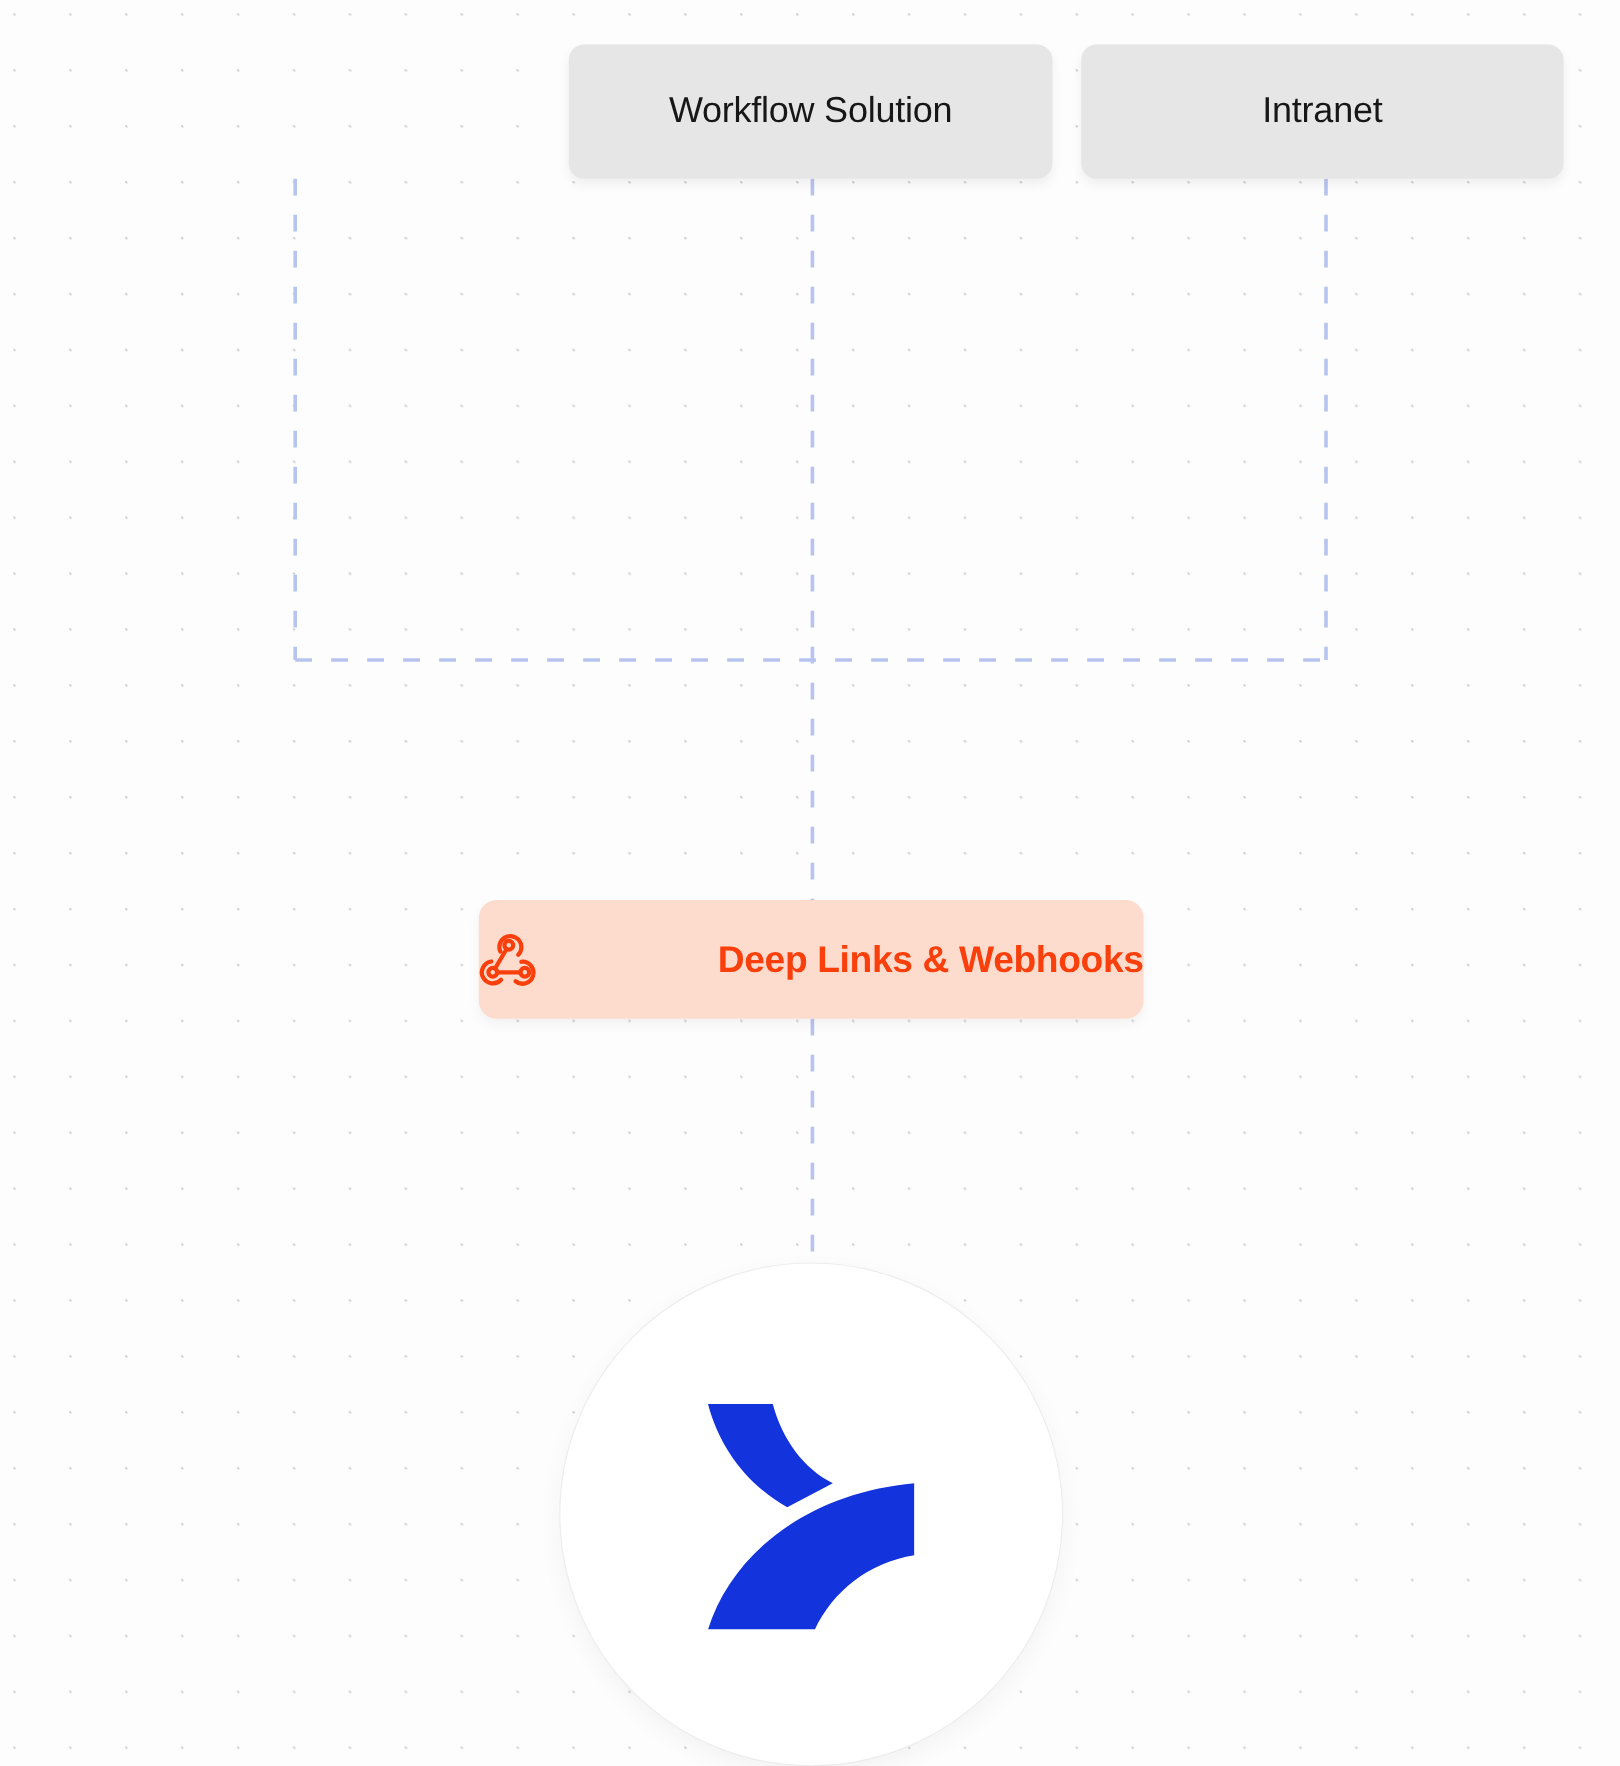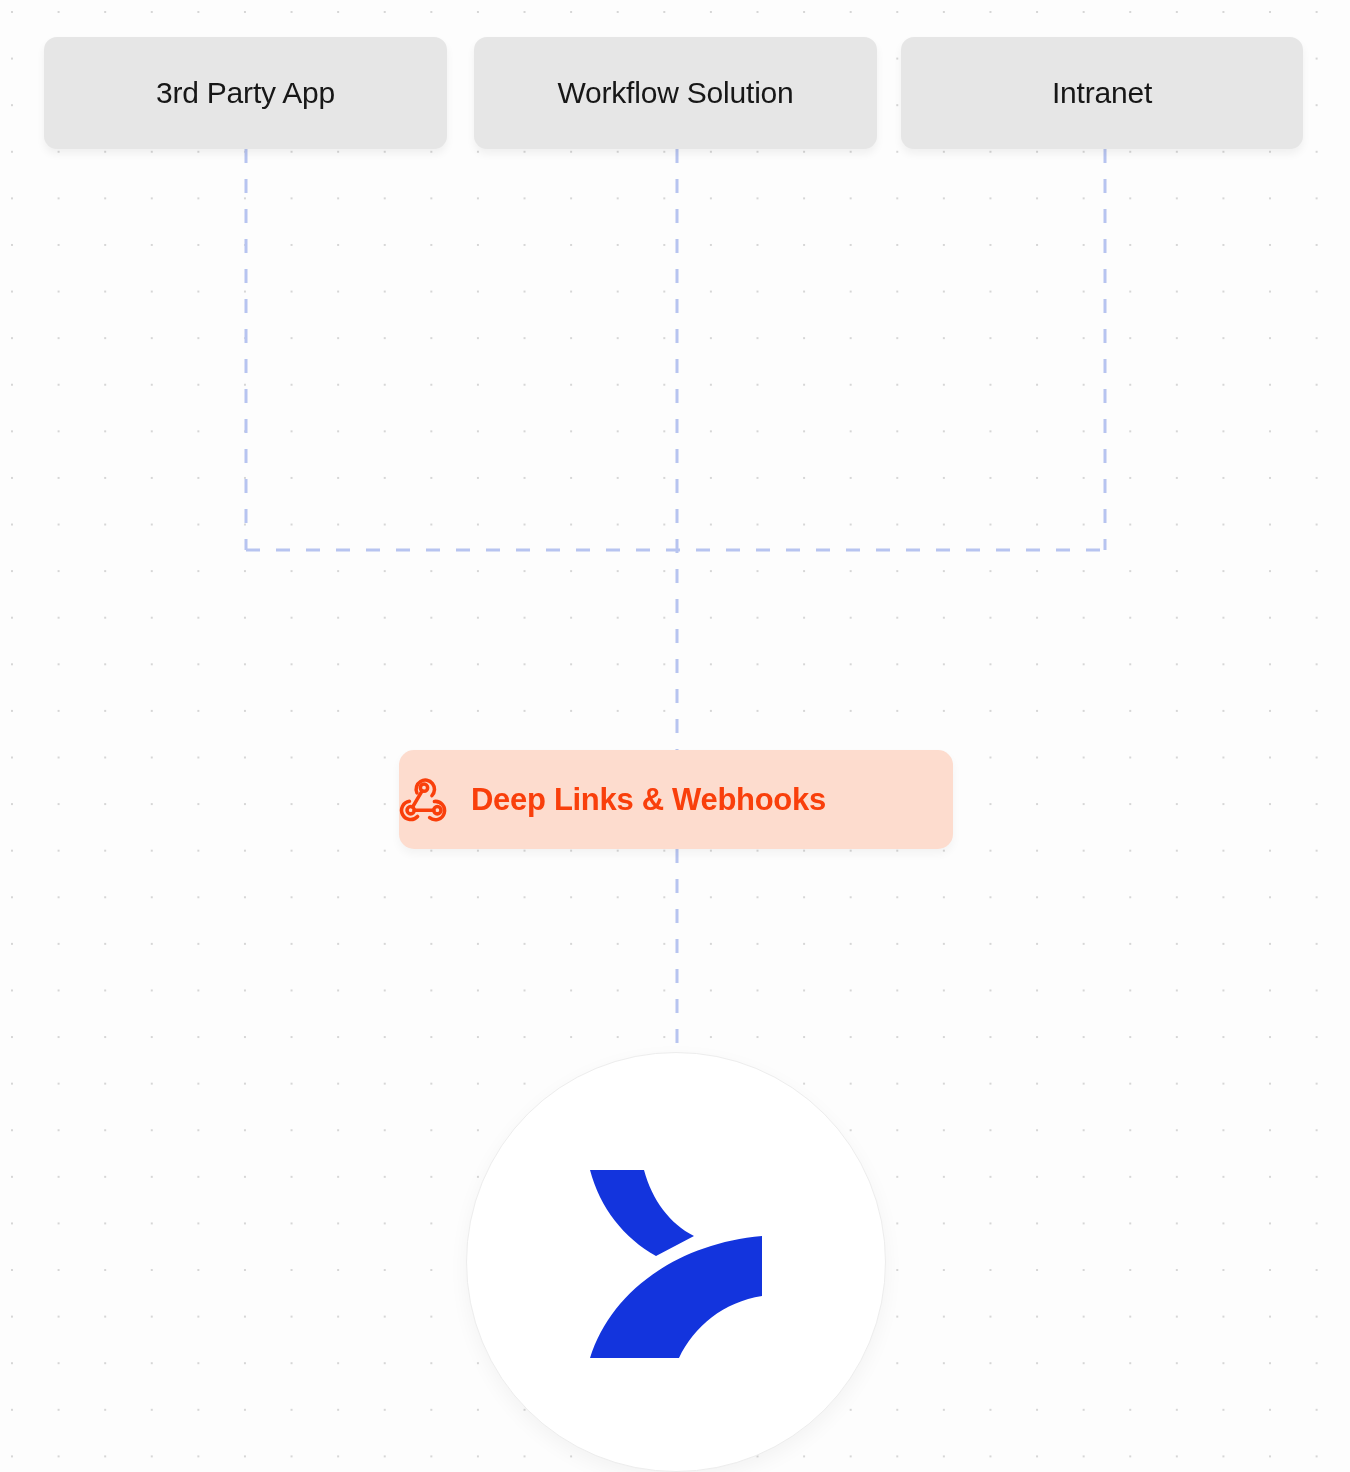--- a/index.html
+++ b/index.html
@@ -68,21 +68,21 @@
     position: absolute;
     left: 399px;
     top: 750px;
     width: 554px;
     height: 99px;
     background: #fddcce;
     border-radius: 15px;
     box-shadow: 0 5px 10px rgba(0, 0, 0, 0.045);
     display: flex;
     align-items: center;
-    justify-content: flex-start;
+    justify-content: space-between;
     gap: 22px;
   }
   #bridge-pill .pill-label {
     font-size: 31px;
     font-weight: 600;
     letter-spacing: -0.3px;
     color: #f93f0b;
     line-height: 1;
   }
   .webhook-icon {
@@ -128,23 +128,20 @@
 
       <path d="M246,550 L1105,550"></path>
 
       <path d="M677,149 L677,750"></path>
       <path d="M677,849 L677,1046"></path>
     </g>
   </svg>
 
   <div class="source-row">
 
-    <div class="source-box" id="box-0">
-      <span class="label">3rd Party App</span>
-    </div>
 
     <div class="source-box" id="box-2">
       <span class="label">Intranet</span>
     </div>
 
     <div class="source-box" id="box-1">
       <span class="label">Workflow Solution</span>
     </div>
 
   </div>

